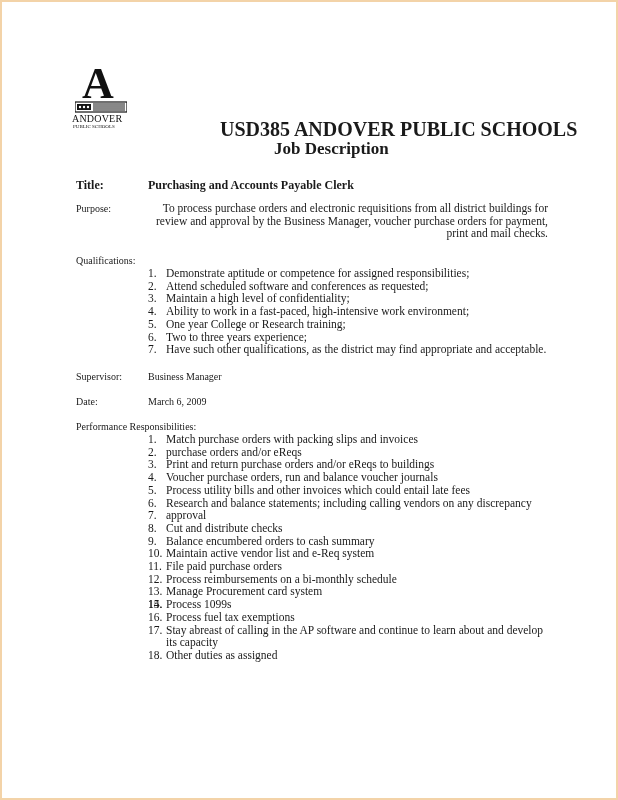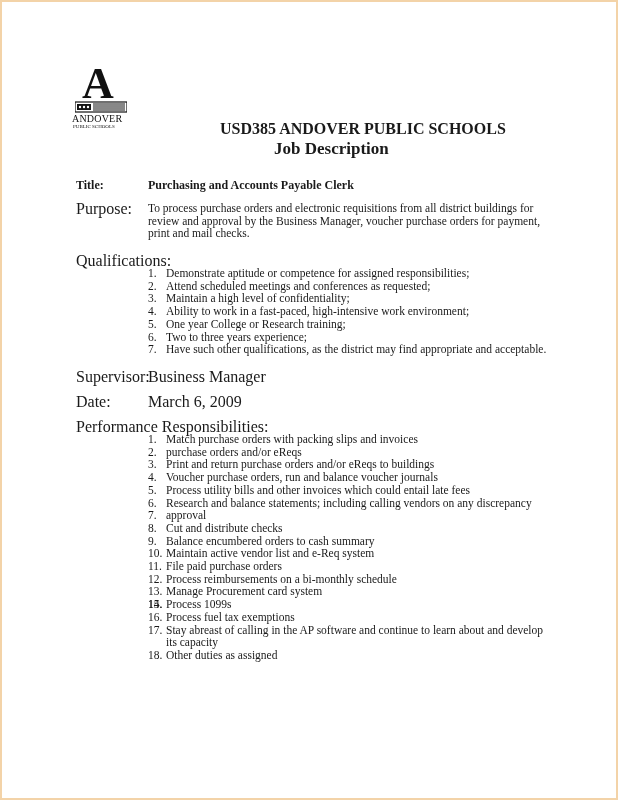--- a/index.html
+++ b/index.html
@@ -65,37 +65,37 @@
       font-size: 5px;
       line-height: 5px;
       color: #111;
       white-space: nowrap;
     }
     .org-title {
       position: absolute;
       left: 218px;
       top: 117px;
       font-weight: bold;
-      font-size: 16px;
+      font-size: 20px;
       line-height: 20px;
       white-space: nowrap;
     }
     .doc-title {
       position: absolute;
       left: 254px;
       top: 137px;
       font-weight: bold;
       font-size: 17px;
       line-height: 20px;
       white-space: nowrap;
       margin-left: 18px;
     }
     .field-label, .field-value {
       position: absolute;
-      font-size: 16px;
+      font-size: 10px;
       line-height: 13px;
       white-space: nowrap;
     }
     .bold { font-weight: bold; font-size: 12px; }
     .value-col { left: 146px; }
     .label-col { left: 74px; }
     .para {
       position: absolute;
       left: 146px;
       width: 400px;
@@ -148,30 +148,30 @@
     <div class="logo-sub">PUBLIC SCHOOLS</div>
   </div>
 
   <div class="org-title">USD385 ANDOVER PUBLIC SCHOOLS</div>
   <div class="doc-title">Job Description</div>
 
   <div class="field-label label-col bold" style="top:177px;">Title:</div>
   <div class="field-value value-col bold" style="top:177px;">Purchasing and Accounts Payable Clerk</div>
 
   <div class="field-label label-col" style="top:200px;">Purpose:</div>
-  <div class="para" style="top:200px;">
+  <div class="para" style="top:200px;text-align:right;">
     <span>To process purchase orders and electronic requisitions from all district buildings for</span>
     <span>review and approval by the Business Manager, voucher purchase orders for payment,</span>
     <span>print and mail checks.</span>
   </div>
 
   <div class="field-label label-col" style="top:252px;">Qualifications:</div>
   <ul class="olist" style="top:265px;">
     <li><span class="num">1.</span><span>Demonstrate aptitude or competence for assigned responsibilities;</span></li>
-    <li><span class="num">2.</span><span>Attend scheduled meetings and conferences as requested;</span></li>
+    <li><span class="num">2.</span><span>Attend scheduled software and conferences as requested;</span></li>
     <li><span class="num">3.</span><span>Maintain a high level of confidentiality;</span></li>
     <li><span class="num">4.</span><span>Ability to work in a fast-paced, high-intensive work environment;</span></li>
     <li><span class="num">5.</span><span>One year College or Research training;</span></li>
     <li><span class="num">6.</span><span>Two to three years experience;</span></li>
     <li><span class="num">7.</span><span>Have such other qualifications, as the district may find appropriate and acceptable.</span></li>
   </ul>
 
   <div class="field-label label-col" style="top:368px;">Supervisor:</div>
   <div class="field-value value-col" style="top:368px;">Business Manager</div>
 

